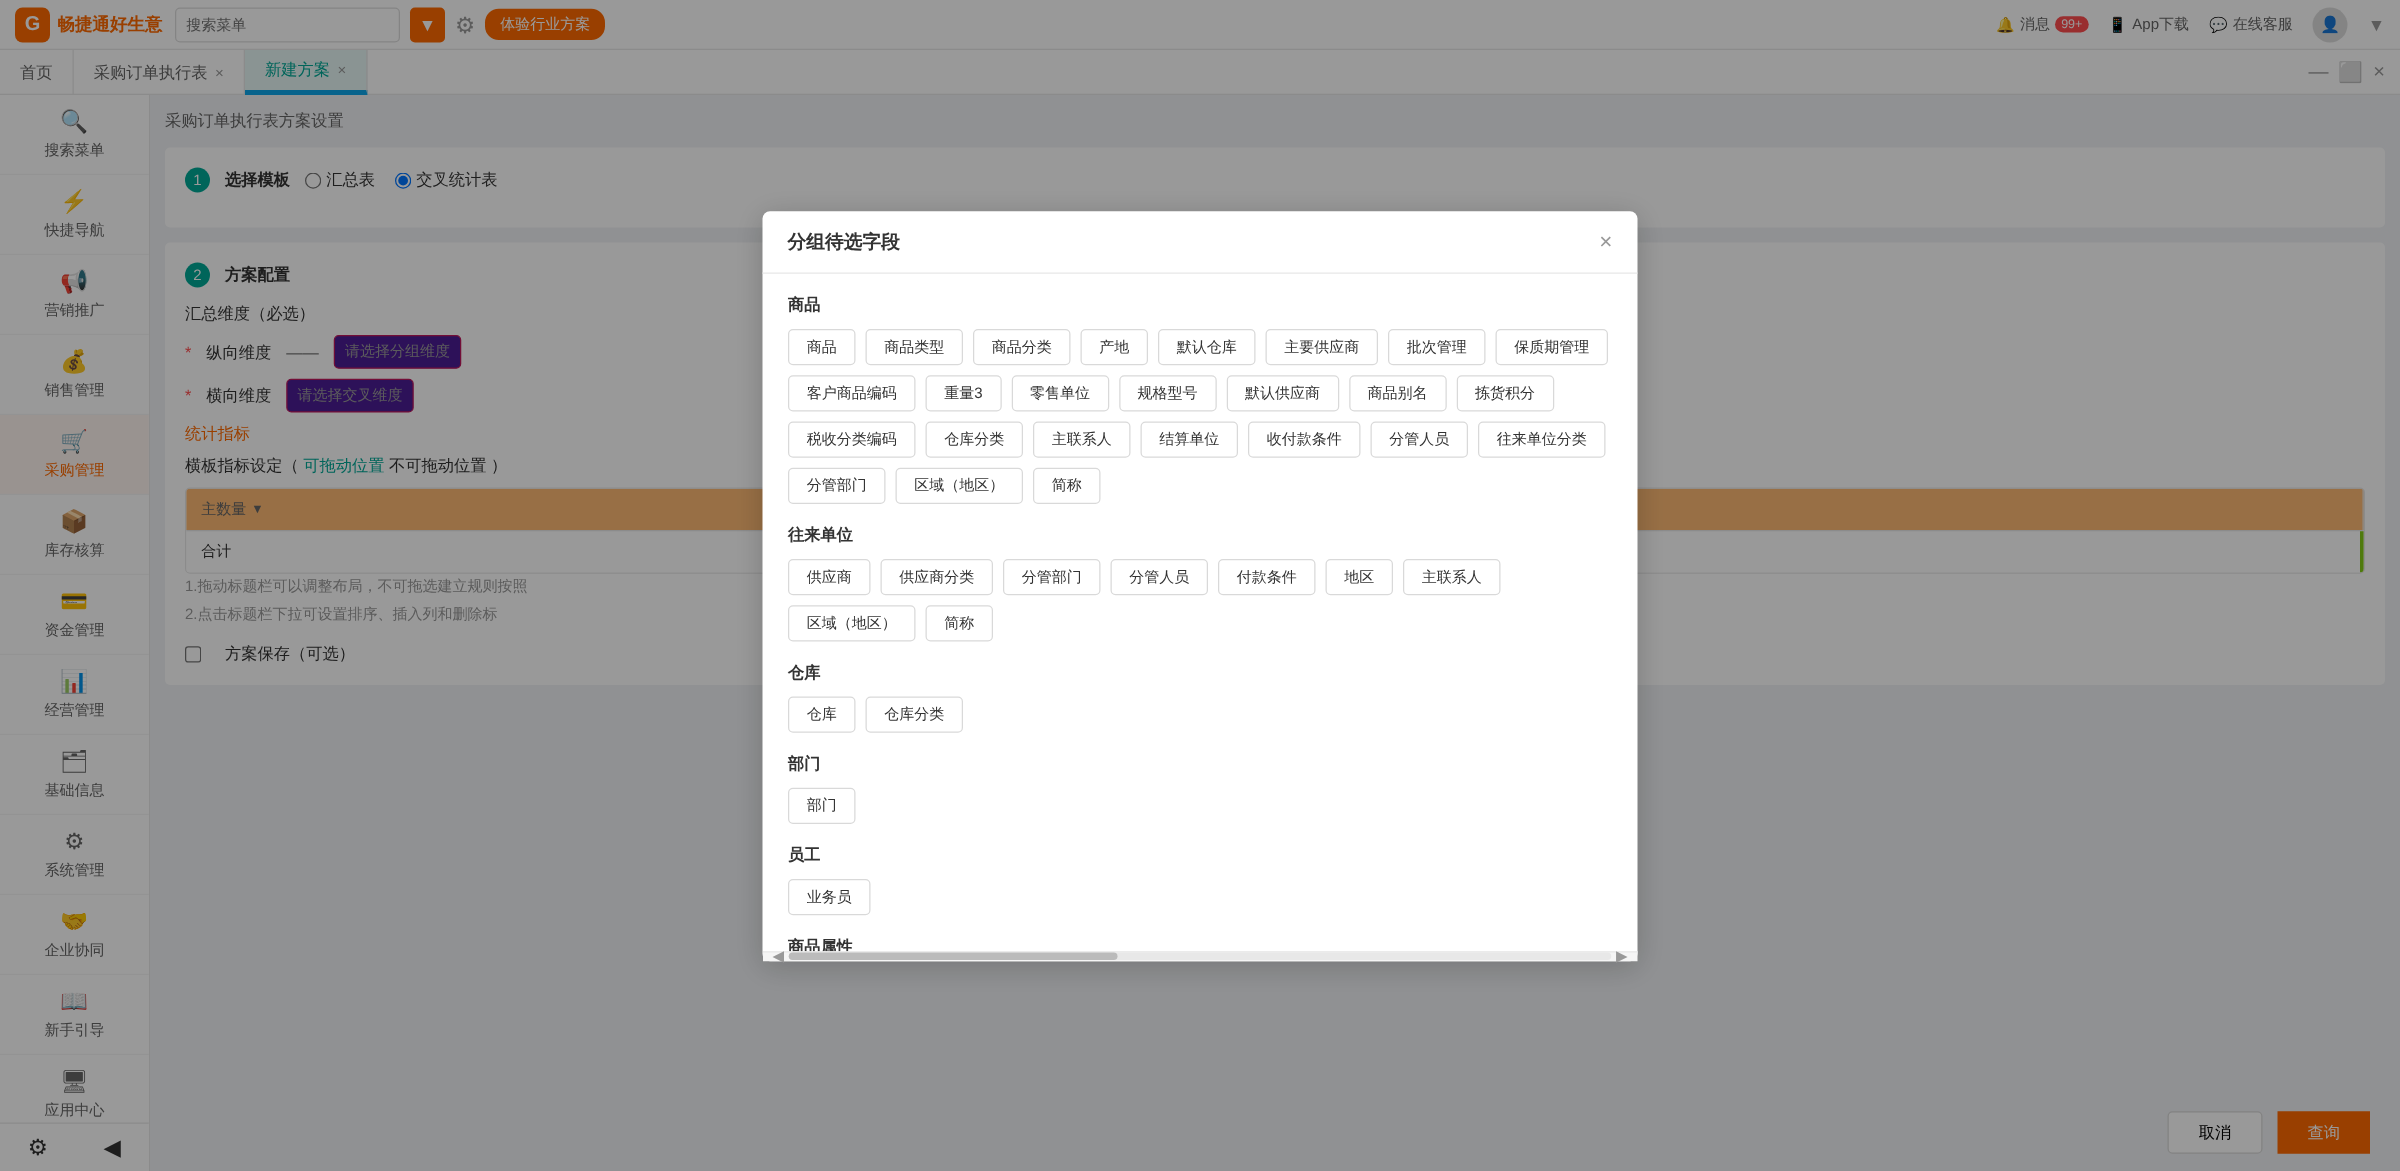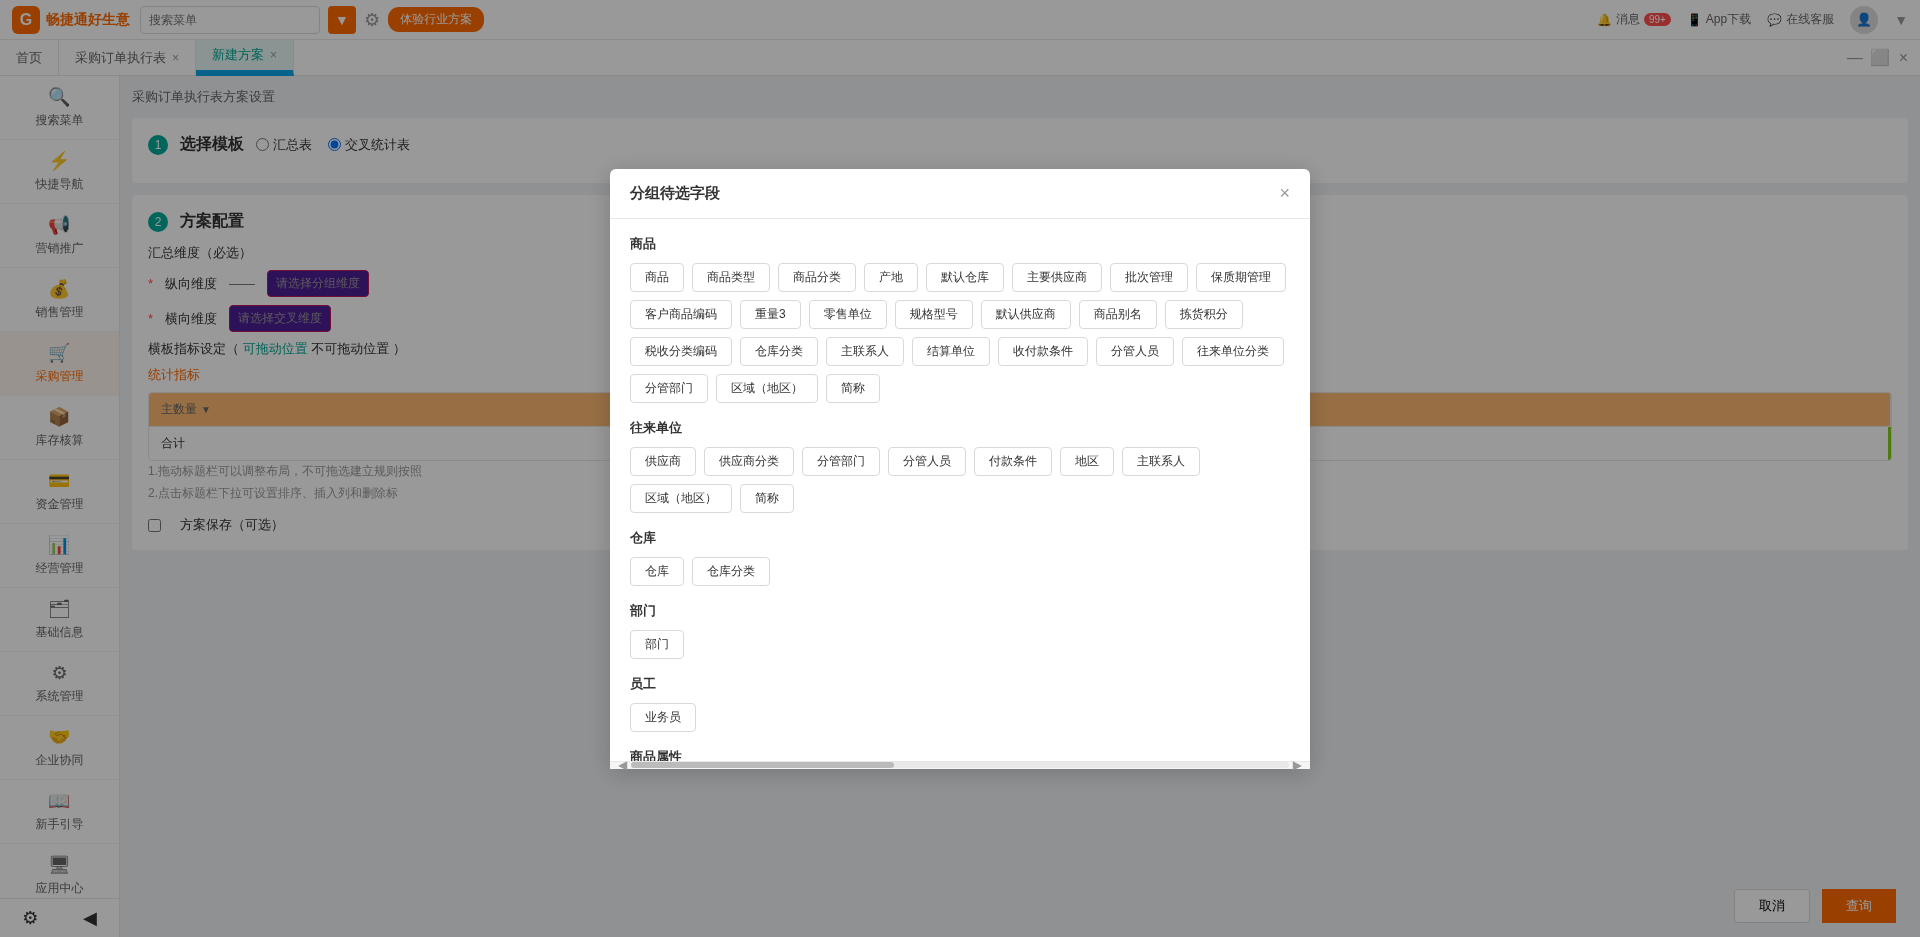--- a/index.html
+++ b/index.html
@@ -87,21 +87,21 @@
       padding: 0 16px;
       border-right: 1px solid #e8e8e8;
       cursor: pointer;
       font-size: 13px;
       color: #666;
       gap: 6px;
     }
     .tab-item.active {
       background: #e6f7f5;
       color: #00a896;
-      border-bottom: 6px solid #0ea5e9;
+      border-bottom: 4px solid #0ea5e9;
     }
     .tab-close {
       font-size: 12px; color: #999; cursor: pointer;
     }
     .tab-actions {
       margin-left: auto;
       display: flex; align-items: center; gap: 8px;
       padding-right: 12px;
     }
     .tab-action-icon { color: #999; cursor: pointer; font-size: 16px; }
@@ -239,21 +239,21 @@
     }
 
     
     .page-header { font-size: 13px; color: #666; margin-bottom: 12px; }
     .step-row { display: flex; align-items: center; gap: 12px; margin-bottom: 12px; }
     .step-badge {
       width: 20px; height: 20px; border-radius: 50%;
       background: #00a896; color: white;
       font-size: 12px; display: flex; align-items: center; justify-content: center;
     }
-    .step-label { font-size: 16px; font-weight: bold; }
+    .step-label { font-size: 13px; font-weight: bold; }
     .radio-group { display: flex; gap: 16px; align-items: center; font-size: 13px; }
     .radio-item { display: flex; align-items: center; gap: 4px; cursor: pointer; }
     .bg-panel { background: white; border-radius: 4px; padding: 16px; margin-bottom: 12px; }
     .form-row { display: flex; align-items: center; gap: 12px; margin-bottom: 8px; font-size: 13px; }
     .form-required { color: #ff4d4f; }
     .form-arrow { color: #666; }
     .form-select {
       border: 1px solid #be185d; border-radius: 4px;
       padding: 4px 8px; font-size: 12px; color: #999;
       background: #4c1d95; cursor: pointer;
@@ -412,27 +412,27 @@
       <span class="form-required">*</span>
       <span>纵向维度</span>
       <span class="form-arrow">——</span>
       <button class="form-select">请选择分组维度</button>
     </div>
     <div class="form-row">
       <span class="form-required">*</span>
       <span>横向维度</span>
       <button class="form-select">请选择交叉维度</button>
     </div>
+    <div style="font-size:13px; color:#ff6a00; margin-bottom:8px;">统计指标</div>
     <div style="font-size:13px; color:#333; margin: 8px 0;">
       <span>横板指标设定（</span>
       <span style="color:#00a896;">可拖动位置</span>
       <span>不可拖动位置</span>
       <span>）</span>
     </div>
-    <div style="font-size:13px; color:#ff6a00; margin-bottom:8px;">统计指标</div>
     <div class="stats-table">
       <div class="stats-header">
         <div class="stats-header-cell">
           <span>主数量</span> 
             <span style="font-size:10px;">▼</span>
         </div>
         <div class="stats-header-cell">
           <span>金额</span>
         </div>
       </div>

